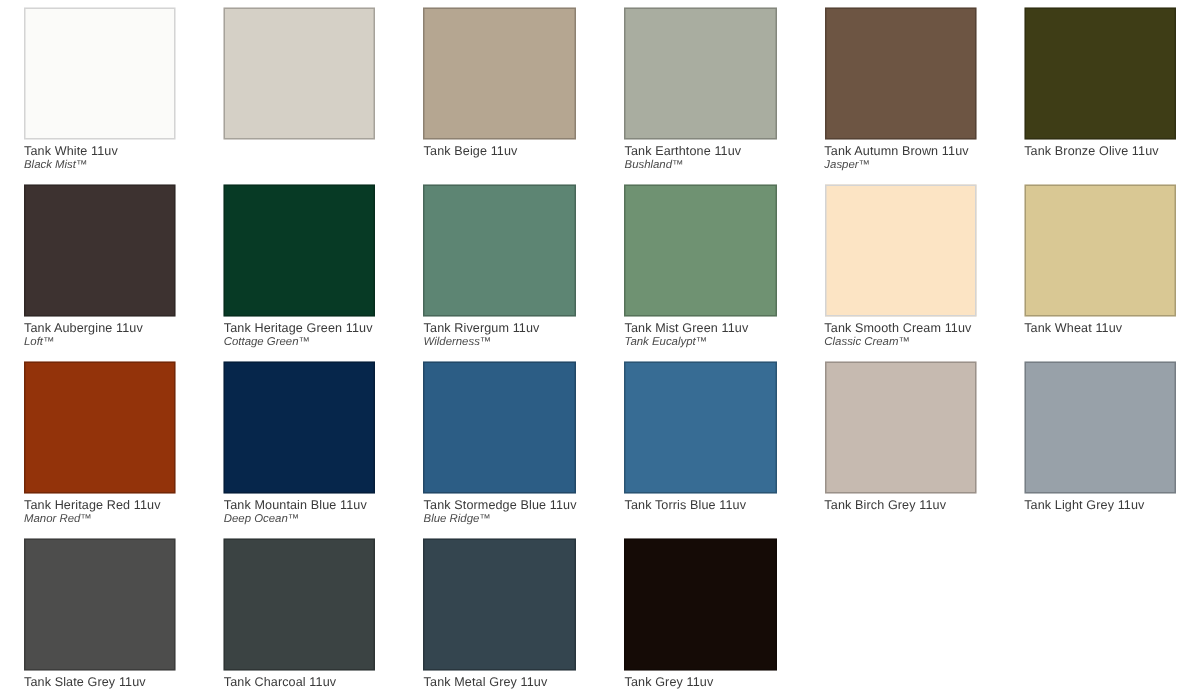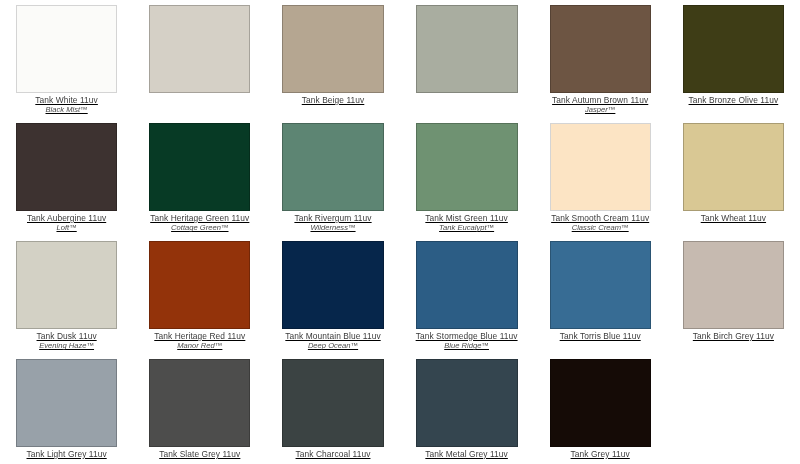--- a/index.html
+++ b/index.html
@@ -31,25 +31,24 @@
   .chip {
     width: 100%;
     height: 88px;
     box-sizing: border-box;
     border: 1px solid rgba(0,0,0,0.22);
   }
   .chip-light {
     border: 1px solid #d4d4d4;
   }
   .caption {
-    text-align: center;
+    text-align: left;
     line-height: 1.08;
     margin-top: 3px;
     width: 100%;
-    text-decoration: underline;
   }
   .name {
     font-size: 8.4px;
     color: #3a3a3a;
     letter-spacing: 0.01em;
     white-space: nowrap;
   }
   .alias {
     font-size: 7.6px;
     font-style: italic;
@@ -73,20 +72,24 @@
       <div class="chip" style="background: rgb(213, 208, 198);"></div>
     </div>
     <div class="swatch-cell">
       <div class="chip" style="background: rgb(181, 166, 145);"></div>
       <div class="caption">
         <div class="name">Tank Beige 11uv</div>
       </div>
     </div>
     <div class="swatch-cell">
       <div class="chip" style="background: rgb(169, 173, 160);"></div>
+      <div class="caption">
+        <div class="name">Tank Earthtone 11uv</div>
+        <div class="alias">Bushland™</div>
+      </div>
     </div>
     <div class="swatch-cell">
       <div class="chip" style="background: rgb(109, 85, 67);"></div>
       <div class="caption">
         <div class="name">Tank Autumn Brown 11uv</div>
         <div class="alias">Jasper™</div>
       </div>
     </div>
     <div class="swatch-cell">
       <div class="chip" style="background: rgb(62, 61, 22);"></div>
@@ -126,27 +129,20 @@
       <div class="chip chip-light" style="background: rgb(252, 228, 196);"></div>
       <div class="caption">
         <div class="name">Tank Smooth Cream 11uv</div>
         <div class="alias">Classic Cream™</div>
       </div>
     </div>
     <div class="swatch-cell">
       <div class="chip" style="background: rgb(217, 200, 148);"></div>
       <div class="caption">
         <div class="name">Tank Wheat 11uv</div>
-      </div>
-    </div>
-    <div class="swatch-cell">
-      <div class="chip" style="background: rgb(211, 209, 197);"></div>
-      <div class="caption">
-        <div class="name">Tank Dusk 11uv</div>
-        <div class="alias">Evening Haze™</div>
       </div>
     </div>
     <div class="swatch-cell">
       <div class="chip" style="background: rgb(147, 51, 10);"></div>
       <div class="caption">
         <div class="name">Tank Heritage Red 11uv</div>
         <div class="alias">Manor Red™</div>
       </div>
     </div>
     <div class="swatch-cell">

